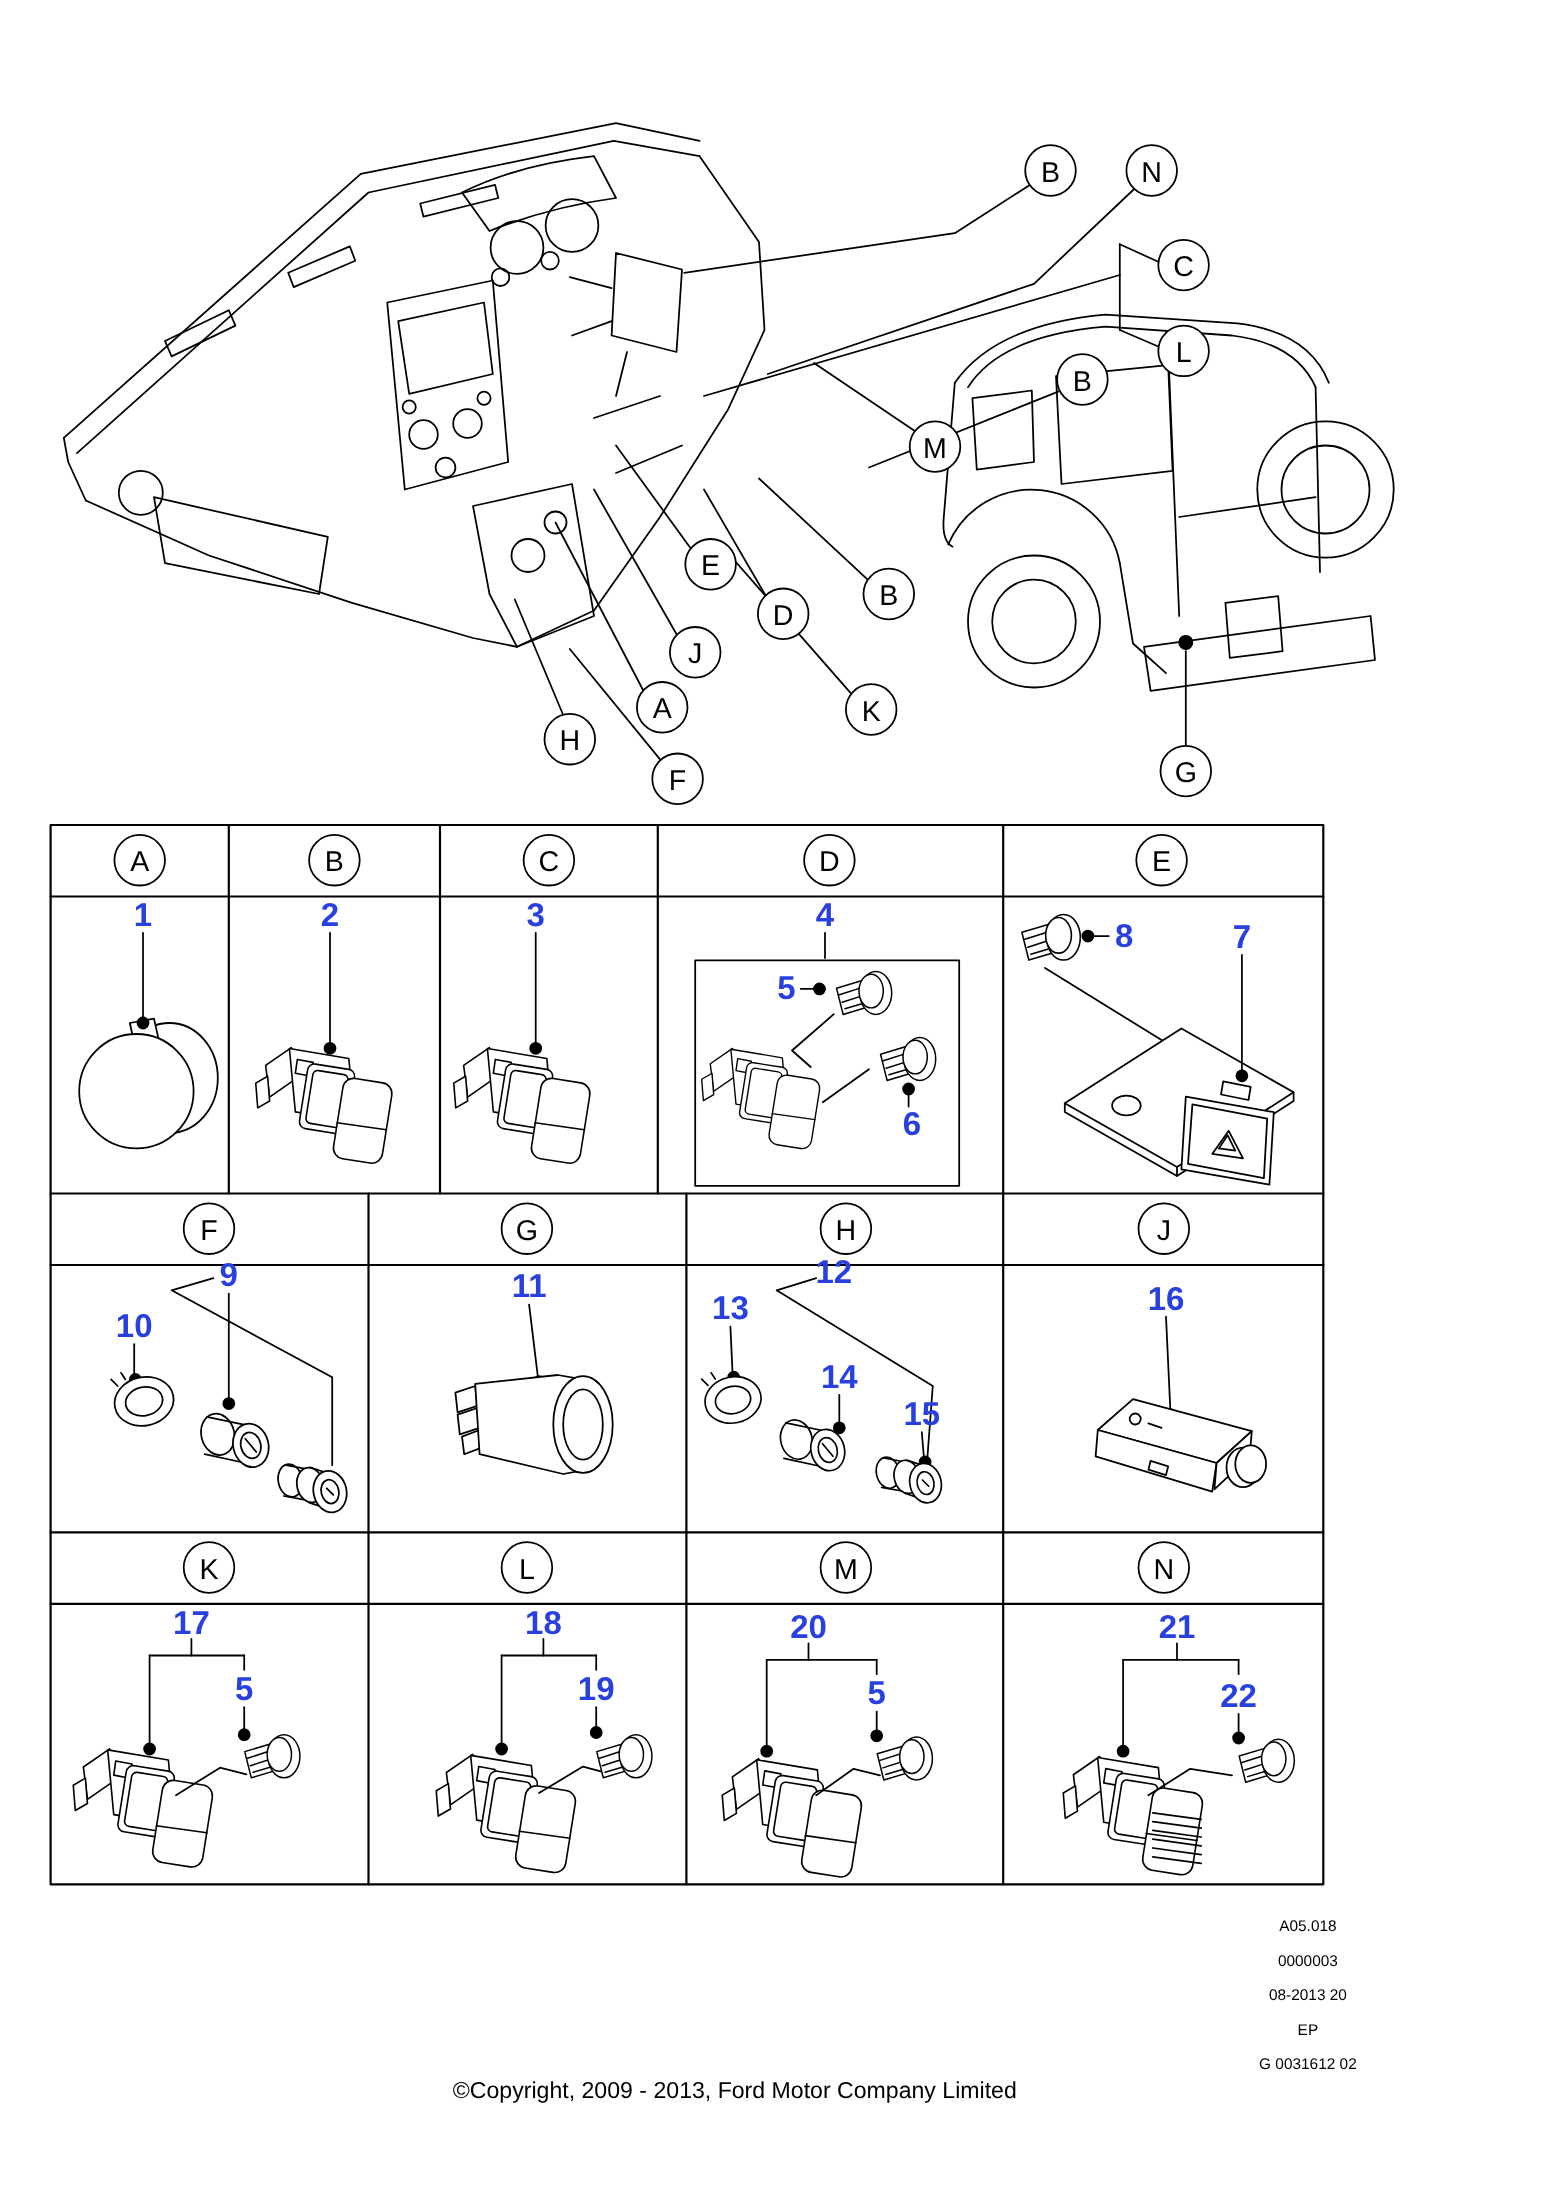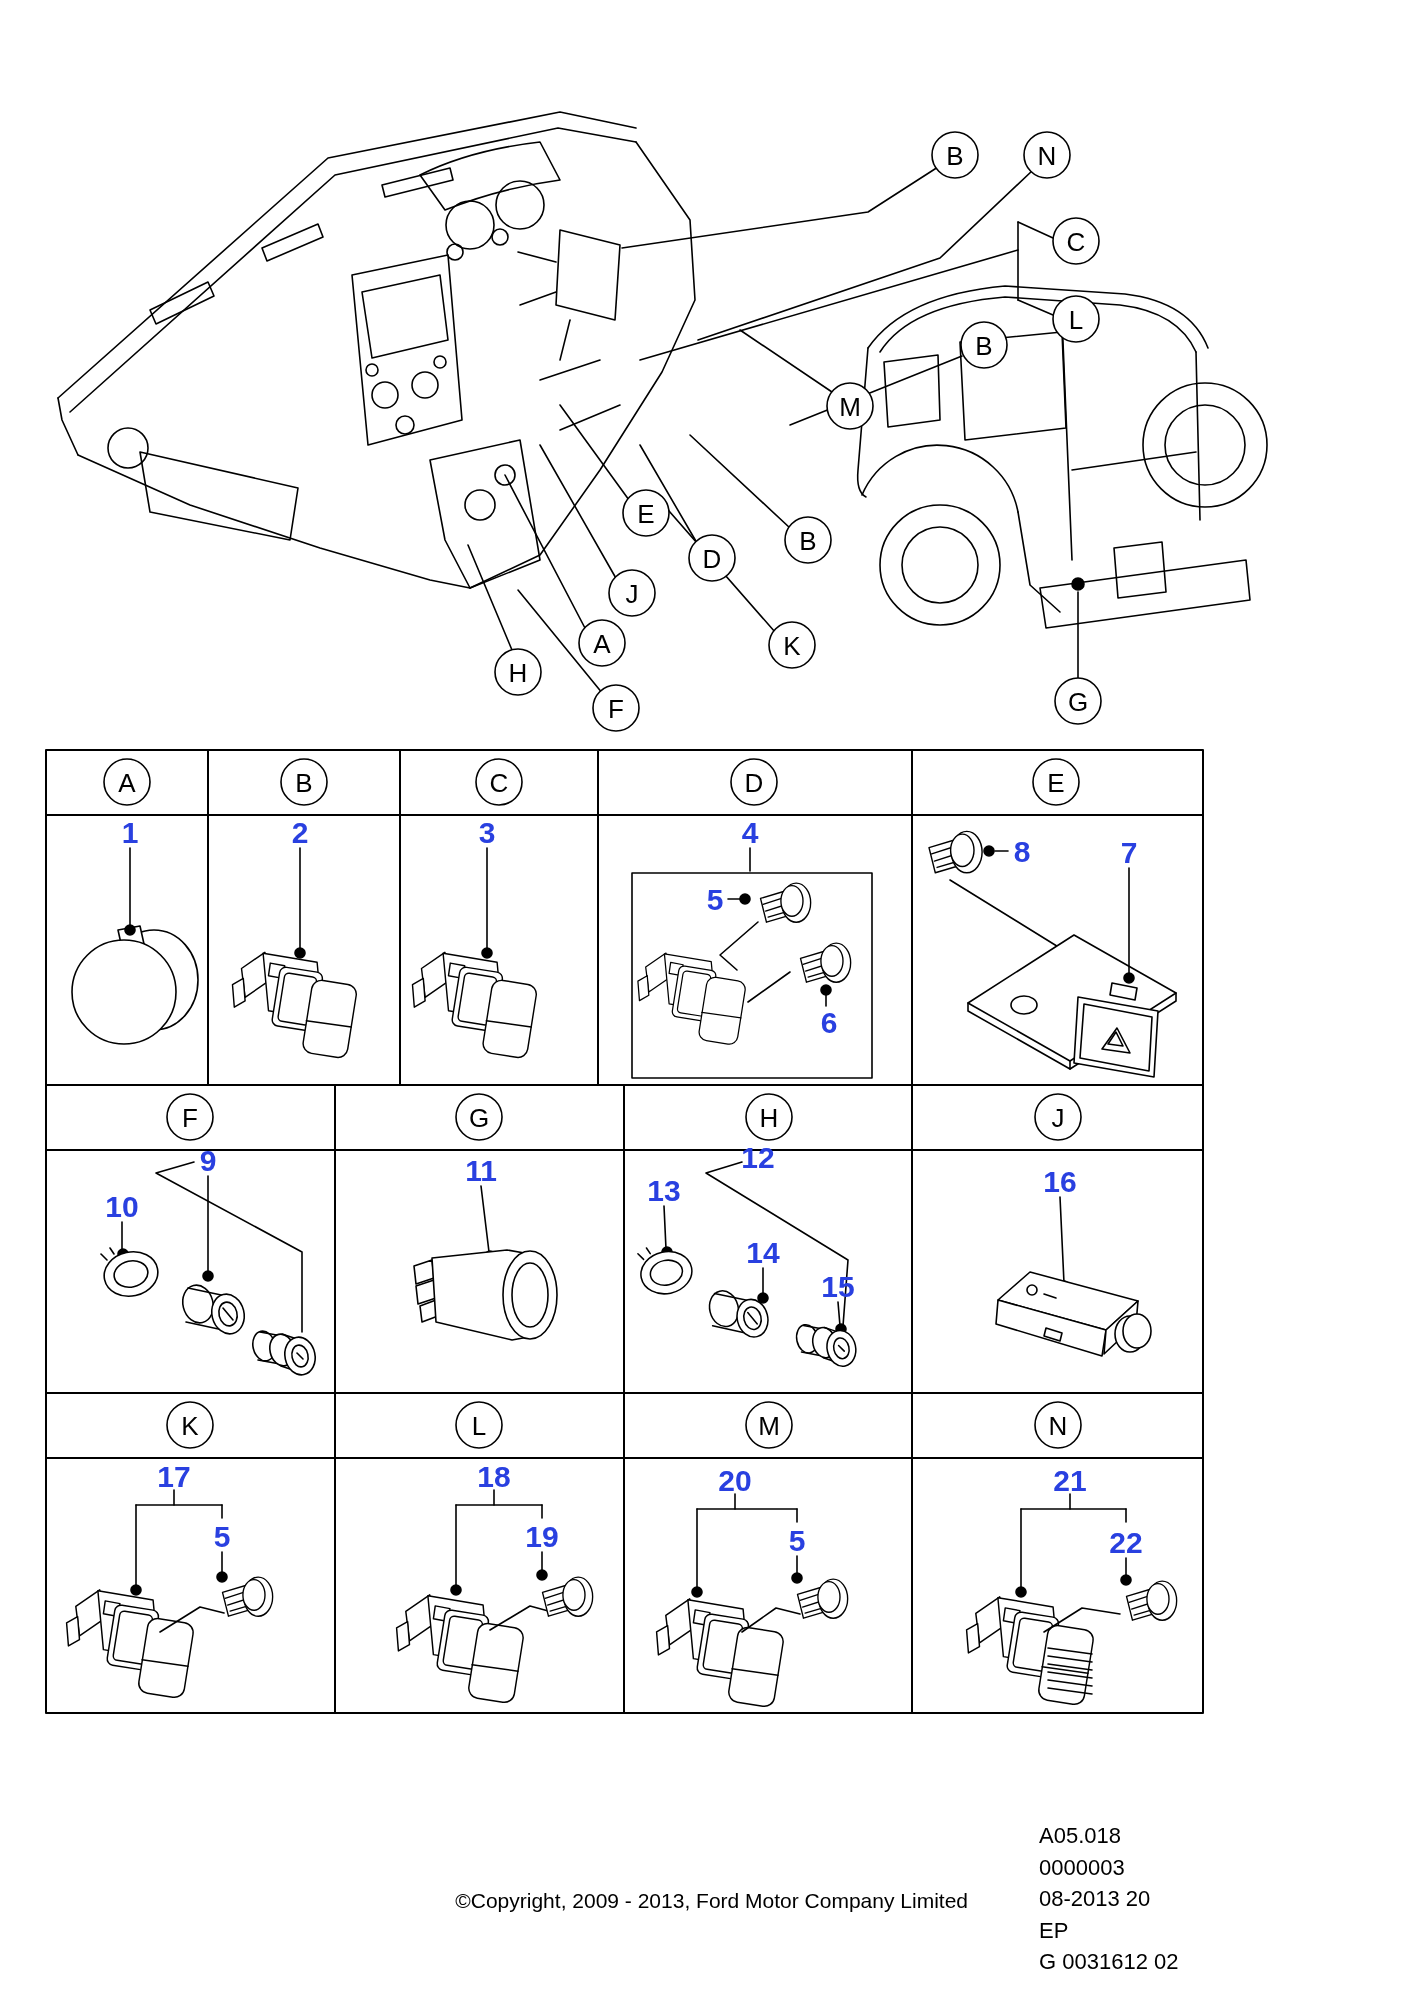--- a/index.html
+++ b/index.html
@@ -1,21 +1,21 @@
 <!DOCTYPE html>
 <html><head>
 <meta charset="utf-8">
 <style>
   html,body{margin:0;padding:0;background:#fff;}
   #page{position:relative;width:1409px;height:2000px;background:#fff;overflow:hidden;
         font-family:"Liberation Sans", sans-serif;}
   #art{position:absolute;left:0;top:0;}
-  .codes{position:absolute;left:1039px;top:1820px;width:300px;
-         font-size:22px;line-height:31.5px;color:#000;}
-  .copyright{position:absolute;left:368px;top:1889px;width:600px;text-align:right;
+  .codes{position:absolute;left:1039px;top:1735px;width:300px;text-align:center;
+         font-size:14px;line-height:31.5px;color:#000;}
+  .copyright{position:absolute;left:368px;top:1889px;width:600px;text-align:center;
              font-size:21px;color:#000;}
   svg text{font-family:"Liberation Sans", sans-serif;}
 </style>
 </head>
 <body>
 <div id="page">
 
 <svg id="art" width="1409" height="2000" viewBox="0 0 1409 2000" fill="none" stroke="#000" stroke-width="1.6" stroke-linejoin="round" stroke-linecap="round">
 
   <defs>

